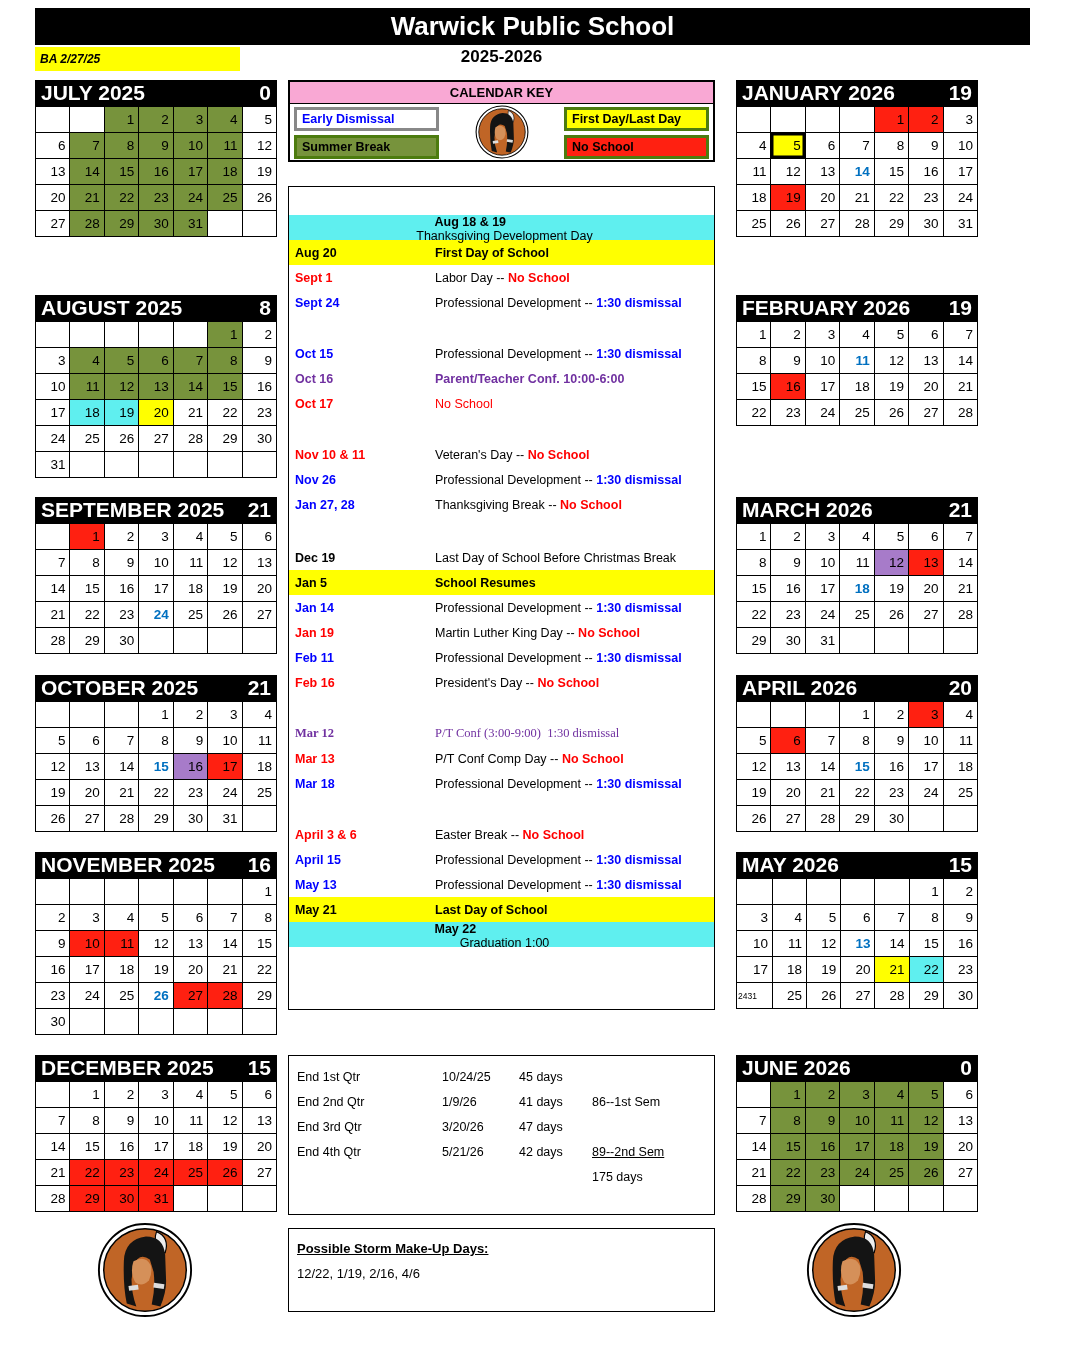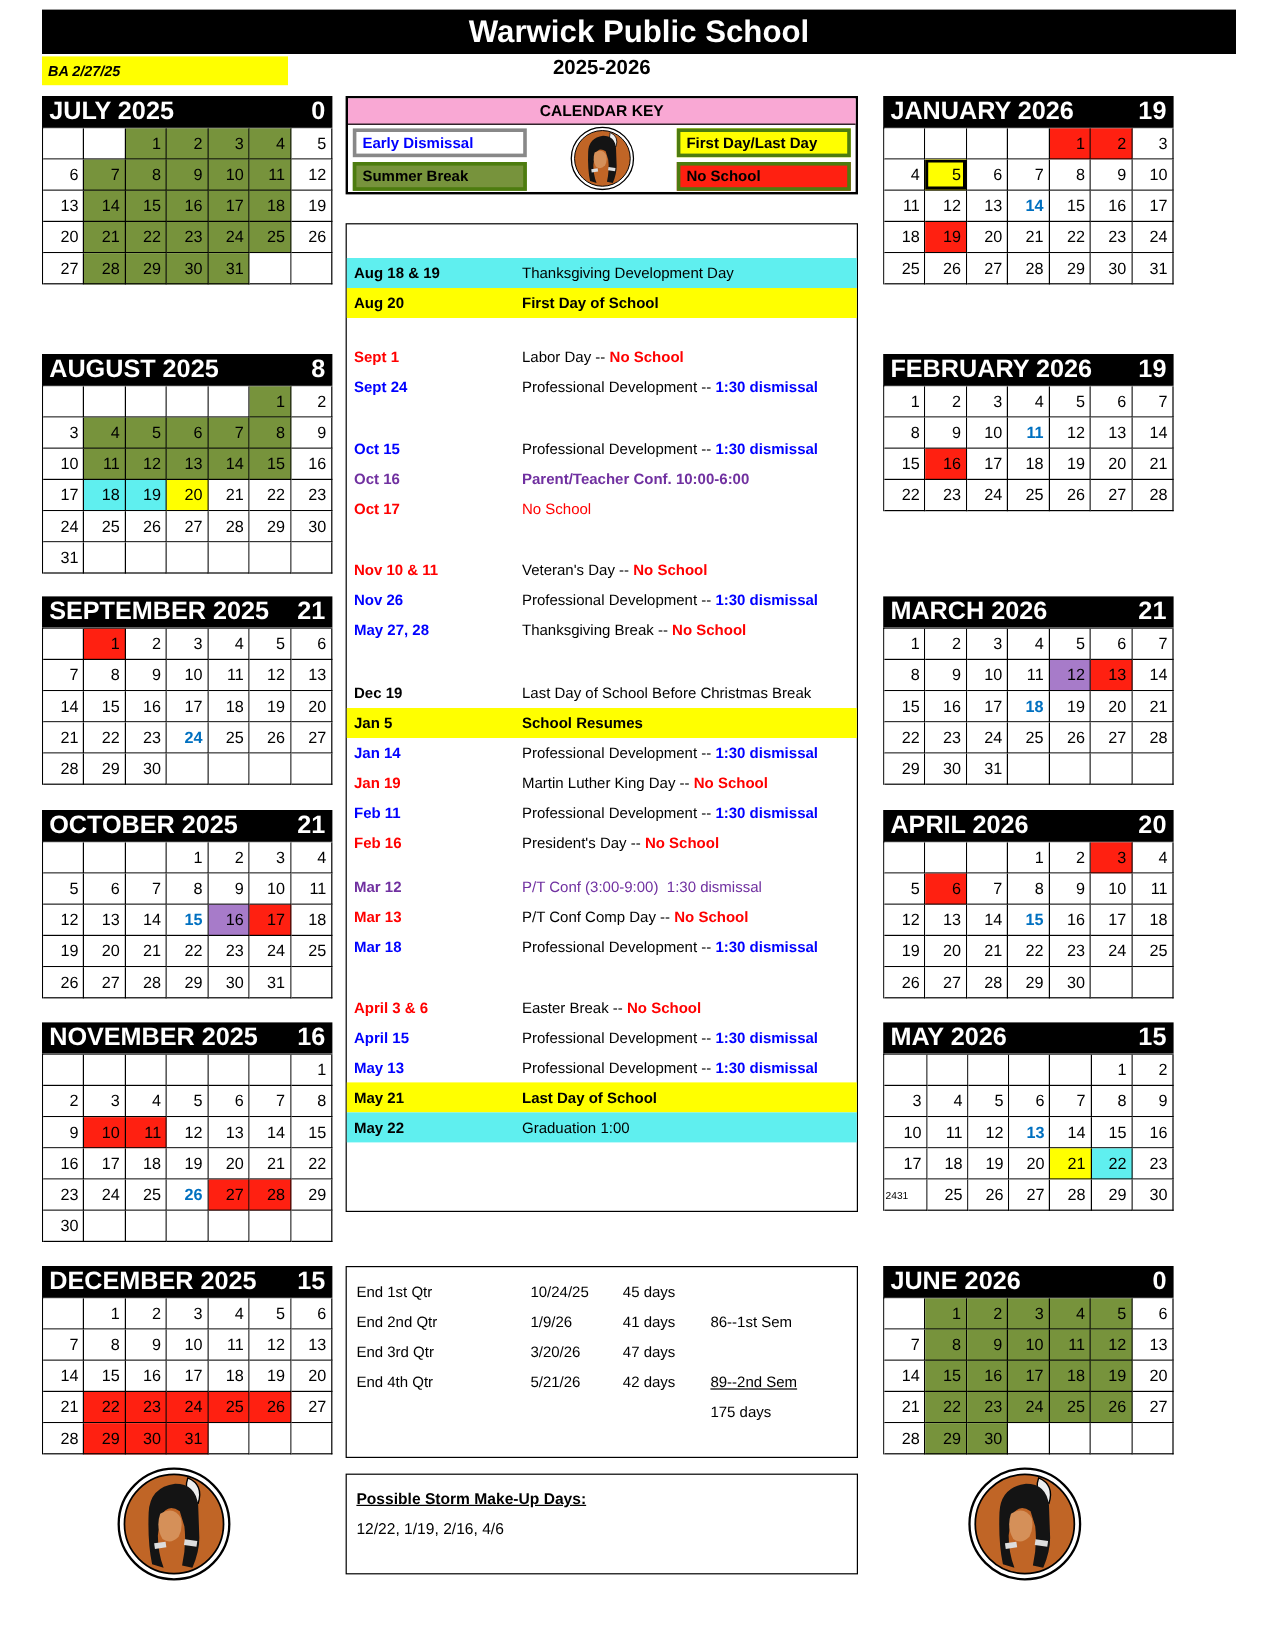--- a/index.html
+++ b/index.html
@@ -46,21 +46,21 @@
   .k-fd { right:4px; top:3px;  background:var(--highlight-yellow); }
   .k-ns { right:4px; top:31px; background:var(--no-school-red); }
   .mascot-key { position:absolute; left:50%; top:1px; transform:translateX(-50%); width:54px; height:54px; }
 
   
   .events-box { position:absolute; left:288px; top:186px; width:427px; height:824px; border:1.5px solid #000;
                 padding-top:28px; background:#fff; }
   .ev-row  { display:flex; align-items:center; height:25px; padding-left:6px; }
   .ev-date { width:140px; font-weight:bold; font-size:12.5px; flex-shrink:0; }
   .ev-desc { font-size:12.5px; white-space:pre; }
-  .bg-cyan   { background:var(--pd-cyan); }
+  .bg-cyan   { background:var(--pd-cyan);flex-direction:column; }
   .bg-yellow { background:var(--highlight-yellow); }
   .t-k { color:#000; } .t-r { color:var(--event-red); } .t-b { color:var(--event-blue); } .t-p { color:var(--event-purple); }
   .bold { font-weight:bold; }
 
   
   .qtr-box { position:absolute; left:288px; top:1055px; width:427px; height:160px; border:1.5px solid #000;
              padding:8px 0 0 8px; background:#fff; }
   .q-row { display:flex; align-items:center; height:25px; font-size:12.5px; }
   .q-c1 { width:145px; } .q-c2 { width:77px; } .q-c3 { width:73px; } .q-c4 { flex:1; }
   .underline { text-decoration:underline; }
@@ -635,21 +635,21 @@
 
 <div class="events-box" id="events-list">
     <div class="ev-row bg-cyan">
       <div class="ev-date t-k">Aug 18 &amp; 19</div>
       <div class="ev-desc"><span class="t-k">Thanksgiving Development Day</span></div>
     </div>
     <div class="ev-row bg-yellow">
       <div class="ev-date t-k">Aug 20</div>
       <div class="ev-desc"><span class="t-k bold">First Day of School</span></div>
     </div>
-    <div class="ev-row" style="margin-top: 20px;">
+    <div class="ev-row" style="margin-top: 0;">
       <div class="ev-date t-r">Sept 1</div>
       <div class="ev-desc"><span class="t-k">Labor Day -- </span><span class="t-r bold">No School</span></div>
     </div>
     <div class="ev-row">
       <div class="ev-date t-b">Sept 24</div>
       <div class="ev-desc"><span class="t-k">Professional Development -- </span><span class="t-b bold">1:30 dismissal</span></div>
     </div>
     <div class="ev-row" style="margin-top: 26px;">
       <div class="ev-date t-b">Oct 15</div>
       <div class="ev-desc"><span class="t-k">Professional Development -- </span><span class="t-b bold">1:30 dismissal</span></div>
@@ -664,21 +664,21 @@
     </div>
     <div class="ev-row" style="margin-top: 26px;">
       <div class="ev-date t-r">Nov 10 &amp; 11</div>
       <div class="ev-desc"><span class="t-k">Veteran's Day -- </span><span class="t-r bold">No School</span></div>
     </div>
     <div class="ev-row">
       <div class="ev-date t-b">Nov 26</div>
       <div class="ev-desc"><span class="t-k">Professional Development -- </span><span class="t-b bold">1:30 dismissal</span></div>
     </div>
     <div class="ev-row">
-      <div class="ev-date t-b">May 27, 28</div>
+      <div class="ev-date t-b">Jan 27, 28</div>
       <div class="ev-desc"><span class="t-k">Thanksgiving Break -- </span><span class="t-r bold">No School</span></div>
     </div>
     <div class="ev-row" style="margin-top: 28px;">
       <div class="ev-date t-k">Dec 19</div>
       <div class="ev-desc"><span class="t-k">Last Day of School Before Christmas Break</span></div>
     </div>
     <div class="ev-row bg-yellow">
       <div class="ev-date t-k">Jan 5</div>
       <div class="ev-desc"><span class="t-k bold">School Resumes</span></div>
     </div>
@@ -691,21 +691,21 @@
       <div class="ev-desc"><span class="t-k">Martin Luther King Day -- </span><span class="t-r bold">No School</span></div>
     </div>
     <div class="ev-row">
       <div class="ev-date t-b">Feb 11</div>
       <div class="ev-desc"><span class="t-k">Professional Development -- </span><span class="t-b bold">1:30 dismissal</span></div>
     </div>
     <div class="ev-row">
       <div class="ev-date t-r">Feb 16</div>
       <div class="ev-desc"><span class="t-k">President's Day -- </span><span class="t-r bold">No School</span></div>
     </div>
-    <div class="ev-row" style="margin-top: 11px;">
+    <div class="ev-row" style="margin-top: 26px; font-family: Liberation Serif, serif;">
       <div class="ev-date t-p">Mar 12</div>
       <div class="ev-desc"><span class="t-p">P/T Conf (3:00-9:00)  1:30 dismissal</span></div>
     </div>
     <div class="ev-row">
       <div class="ev-date t-r">Mar 13</div>
       <div class="ev-desc"><span class="t-k">P/T Conf Comp Day -- </span><span class="t-r bold">No School</span></div>
     </div>
     <div class="ev-row">
       <div class="ev-date t-b">Mar 18</div>
       <div class="ev-desc"><span class="t-k">Professional Development -- </span><span class="t-b bold">1:30 dismissal</span></div>

